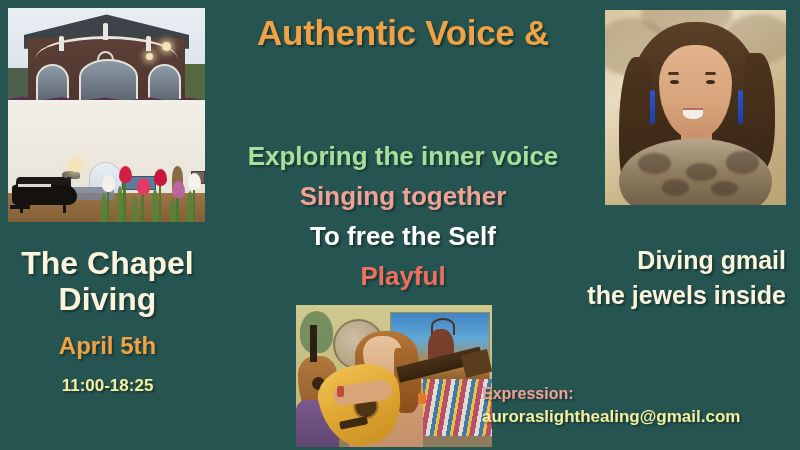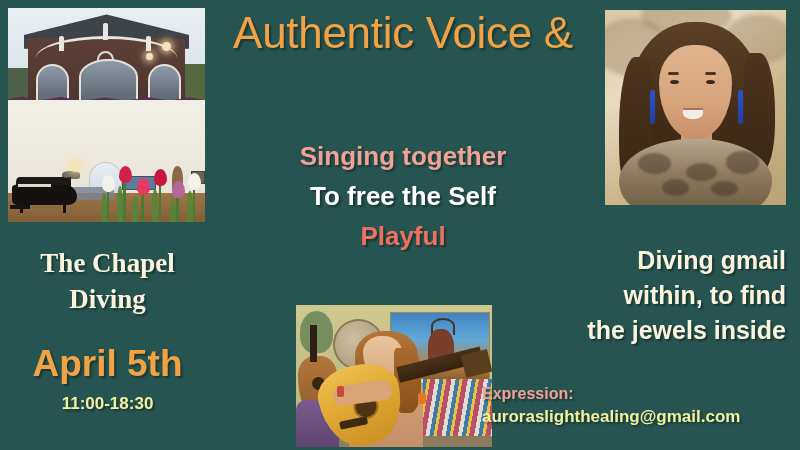--- a/index.html
+++ b/index.html
@@ -27,22 +27,22 @@
   
   .title-block {
     position: absolute;
     left: 208px;
     top: 10px;
     width: 390px;
     text-align: center;
   }
   .title-line {
     color: #f0a244;
-    font-size: 44px;
-    font-weight: normal;
+    font-size: 35px;
+    font-weight: bold;
     line-height: 46px;
     letter-spacing: -0.3px;
     white-space: nowrap;
   }
 
   
   .subtitle-block {
     position: absolute;
     left: 208px;
     top: 136px;
@@ -63,32 +63,31 @@
   
   .venue-block {
     position: absolute;
     left: 0px;
     top: 245px;
     width: 215px;
     text-align: center;
   }
   .venue-name {
     color: #fbf4dd;
-    font-size: 27px;
+    font-size: 32px;
     font-weight: bold;
     line-height: 36px;
     white-space: nowrap;
-    font-family: Liberation Serif, serif;
   }
   .venue-date {
     color: #f0a244;
-    font-size: 37px;
+    font-size: 24px;
     font-weight: bold;
     line-height: 50px;
-    margin-top: 22px;
+    margin-top: 4px;
     white-space: nowrap;
   }
   .venue-time {
     color: #f2f0a0;
     font-size: 17px;
     font-weight: bold;
     line-height: 26px;
     margin-top: 2px;
     white-space: nowrap;
   }
@@ -768,35 +767,35 @@
     <div class="gui-arm"></div>
     <div class="gui-bracelet"></div>
     <div class="gui-bracelet2"></div>
   </div>
 
   <div class="title-block">
     <div class="title-line shadowed">Authentic Voice &amp;</div>
   </div>
 
   <div class="subtitle-block">
+    <div class="sub-line sub-1 shadowed">Exploring the inner voice</div>
     <div class="sub-line sub-2 shadowed">Singing together</div>
     <div class="sub-line sub-3 shadowed">To free the Self</div>
     <div class="sub-line sub-4 shadowed">Playful</div>
   </div>
 
   <div class="venue-block">
     <div class="venue-name shadowed">The Chapel</div>
     <div class="venue-name shadowed">Diving</div>
     <div class="venue-date shadowed">April 5th</div>
-    <div class="venue-time shadowed">11:00-18:30</div>
+    <div class="venue-time shadowed">11:00-18:25</div>
   </div>
 
   <div class="tagline-block">
     <div class="tagline-line shadowed">Diving gmail</div>
-    <div class="tagline-line shadowed">within, to find</div>
     <div class="tagline-line shadowed">the jewels inside</div>
   </div>
 
   <div class="contact-block">
     <div class="contact-label shadowed">Expression:</div>
     <div class="contact-email shadowed">auroraslighthealing@gmail.com</div>
   </div>
 
 </div>
 

